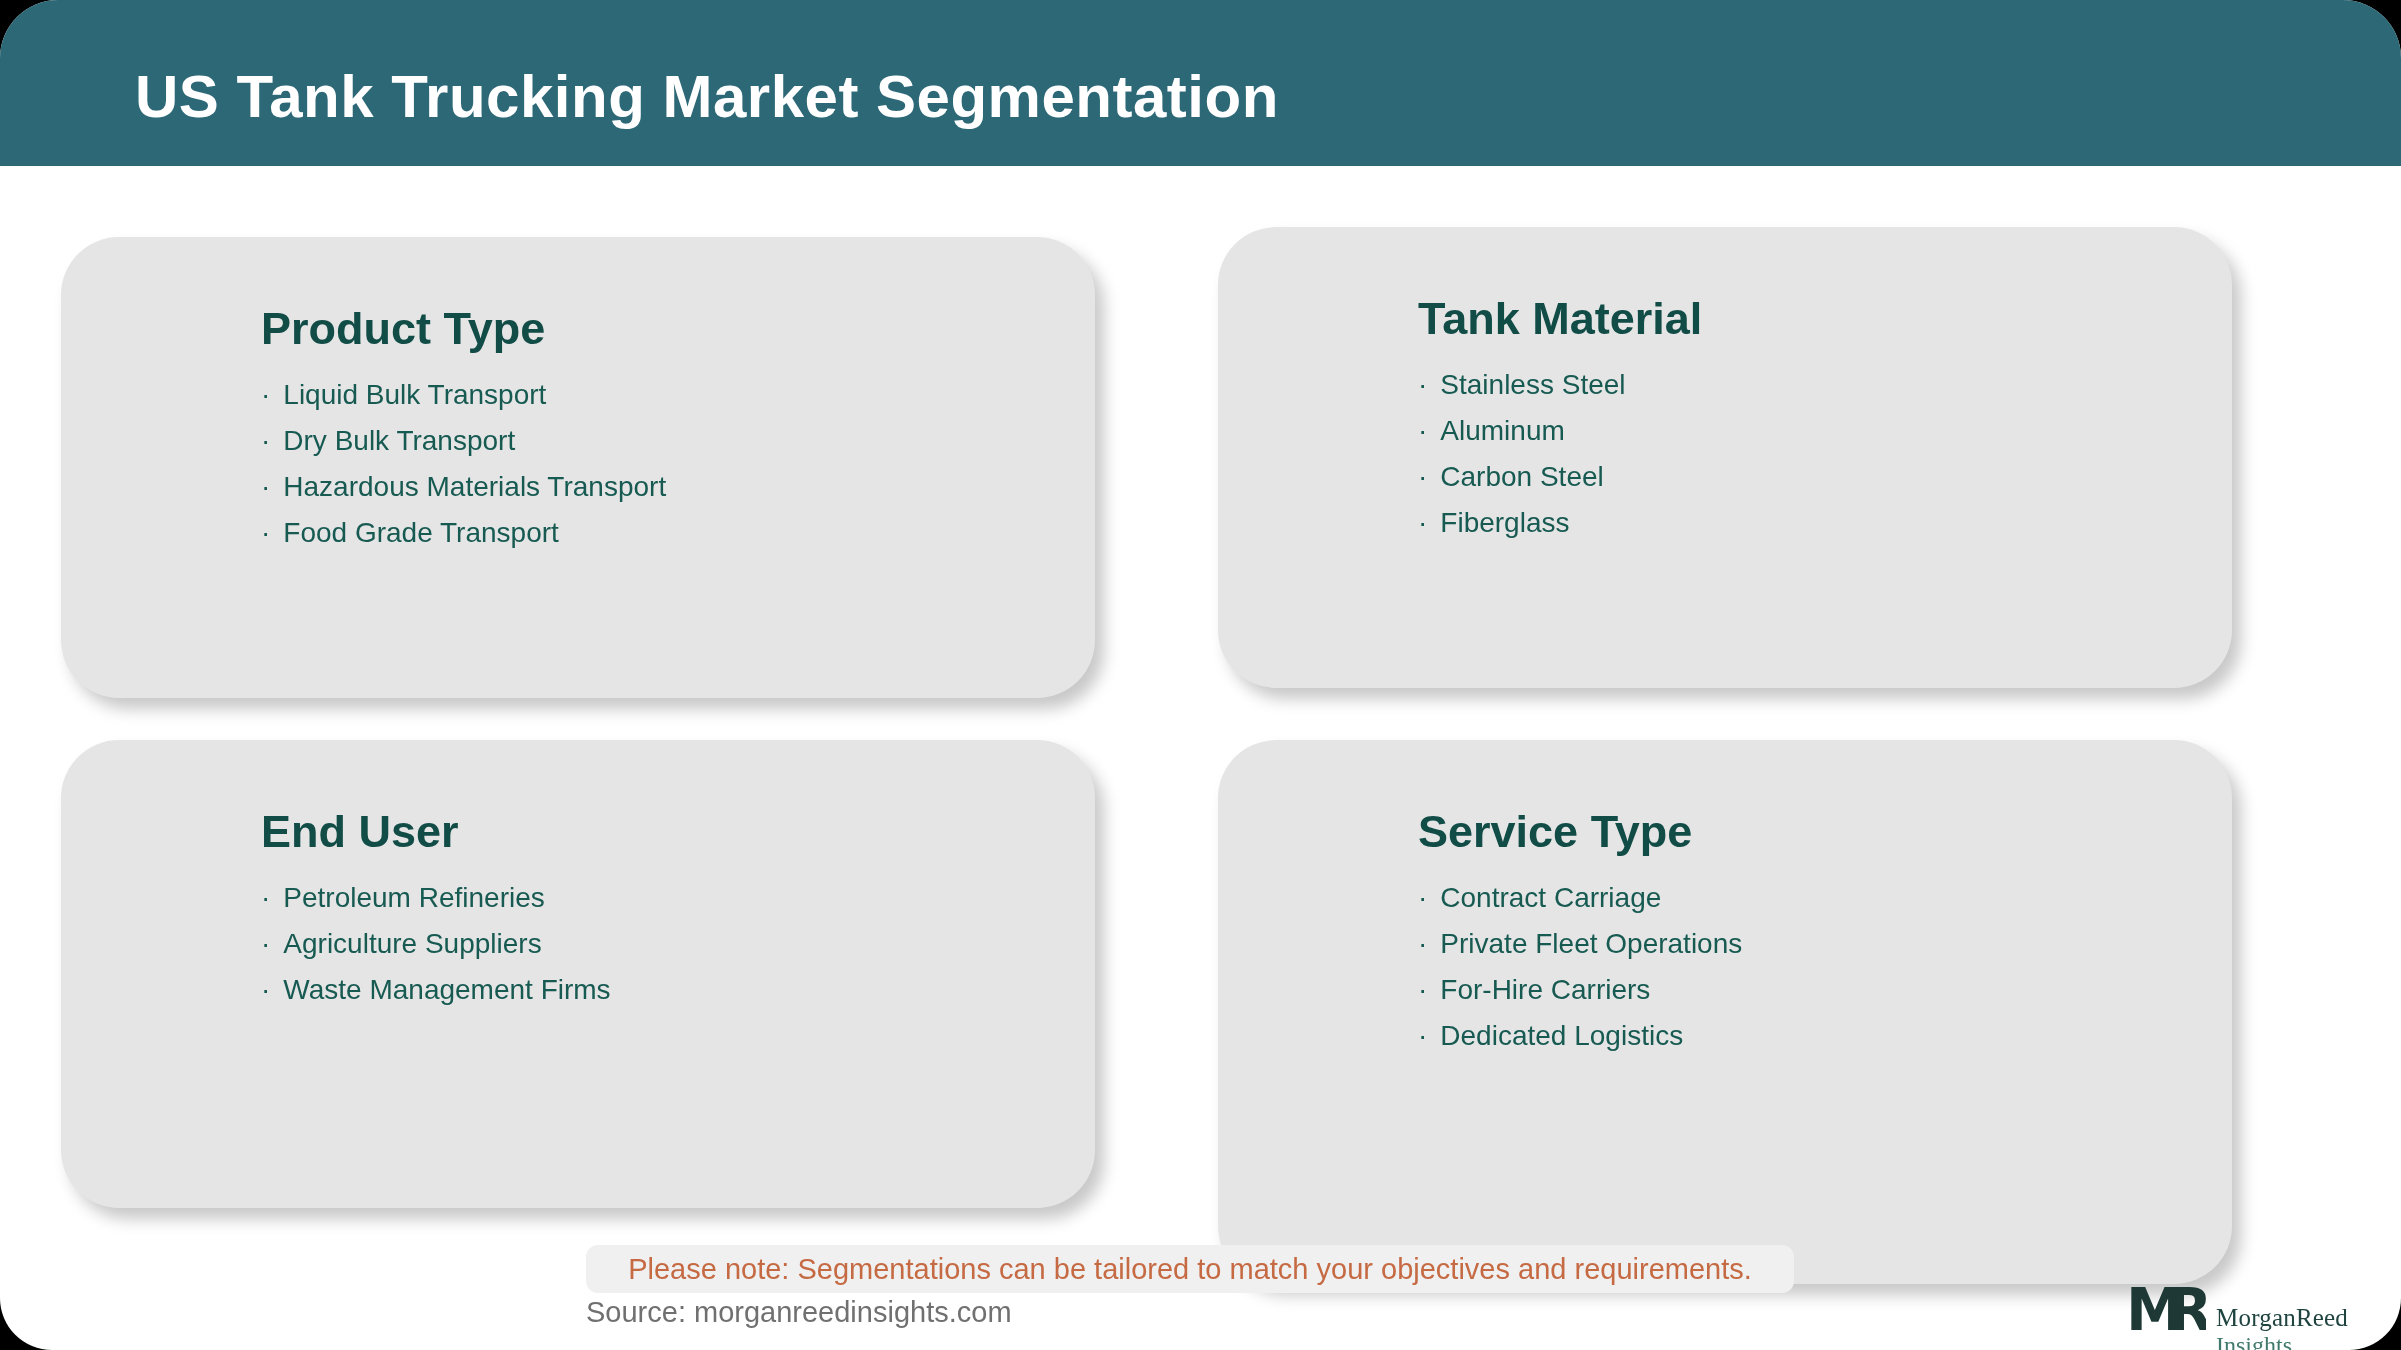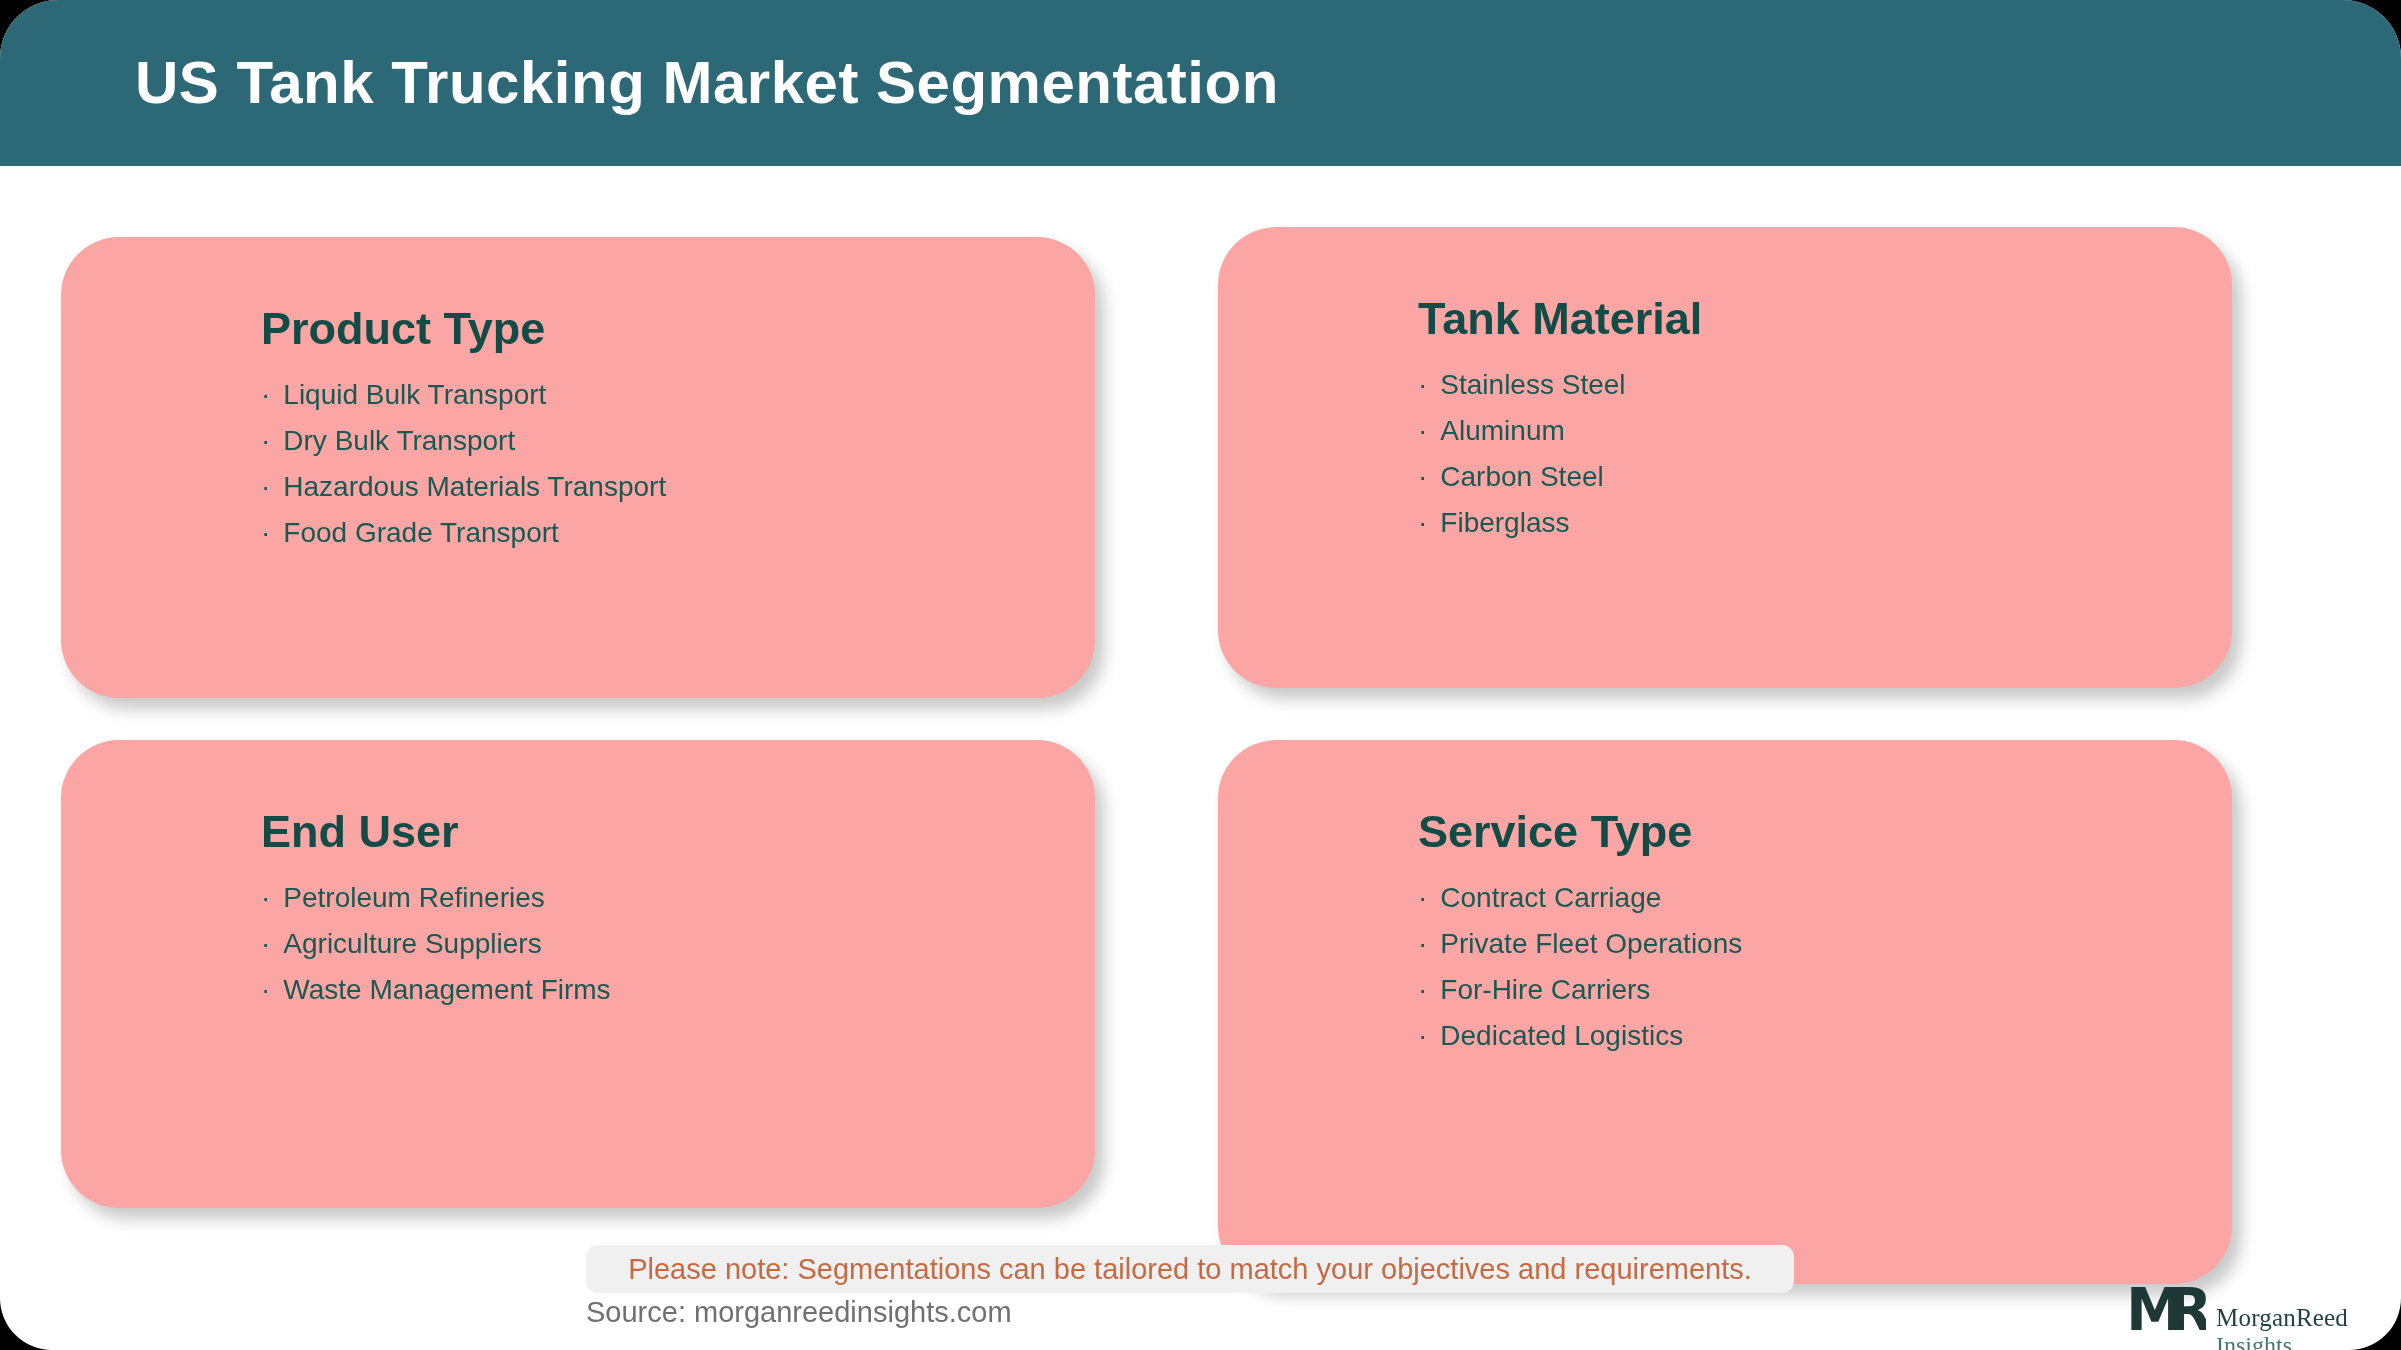--- a/index.html
+++ b/index.html
@@ -24,33 +24,33 @@
   .header {
     position: absolute;
     left: 0; top: 0;
     width: 100%;
     height: 166px;
     background: #2d6877;
   }
   .header .title {
     position: absolute;
     left: 135px;
-    top: 0;
+    top: 14px;
     height: 166px;
     line-height: 166px;
     font-size: 60px;
     font-weight: bold;
     letter-spacing: 0.5px;
     color: #ffffff;
     white-space: nowrap;
   }
   
   .card {
     position: absolute;
-    background: #fca5a5;
+    background: #e5e5e5;
     border-radius: 58px;
     box-shadow: 9px 11px 16px rgba(0,0,0,0.22);
     box-sizing: border-box;
     padding: 64px 50px 0 200px;
   }
   .card.tl { left: 61px;   top: 237px; width: 1034px; height: 461px; }
   .card.tr { left: 1218px; top: 227px; width: 1014px; height: 461px; }
   .card.bl { left: 61px;   top: 740px; width: 1034px; height: 468px; }
   .card.br { left: 1218px; top: 740px; width: 1014px; height: 544px; }
   .card h2 {

